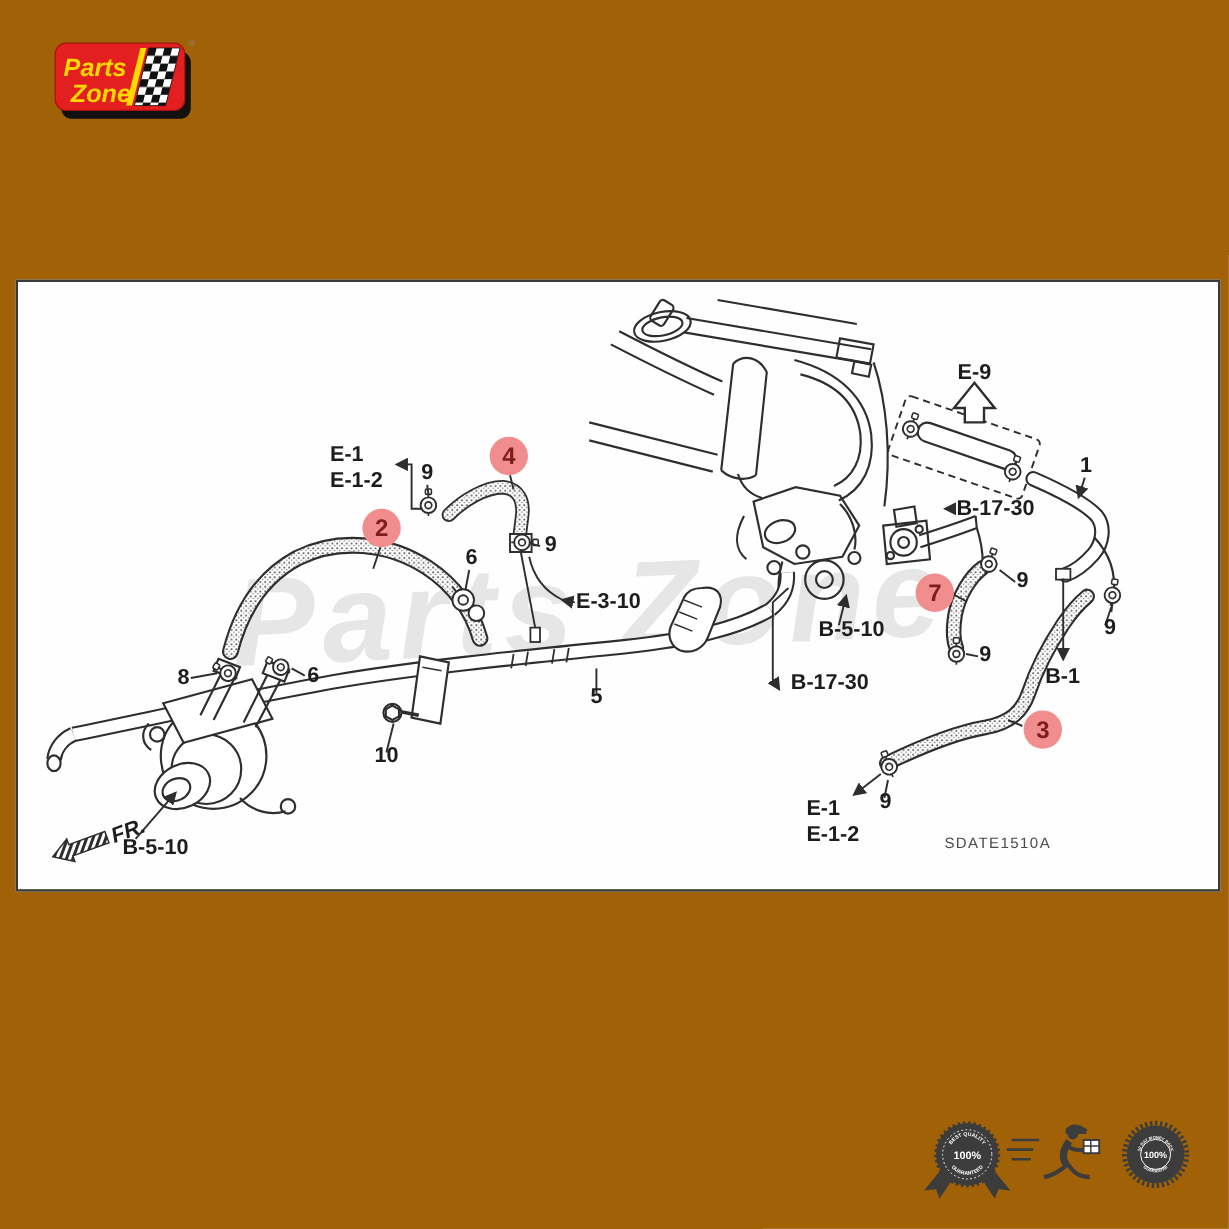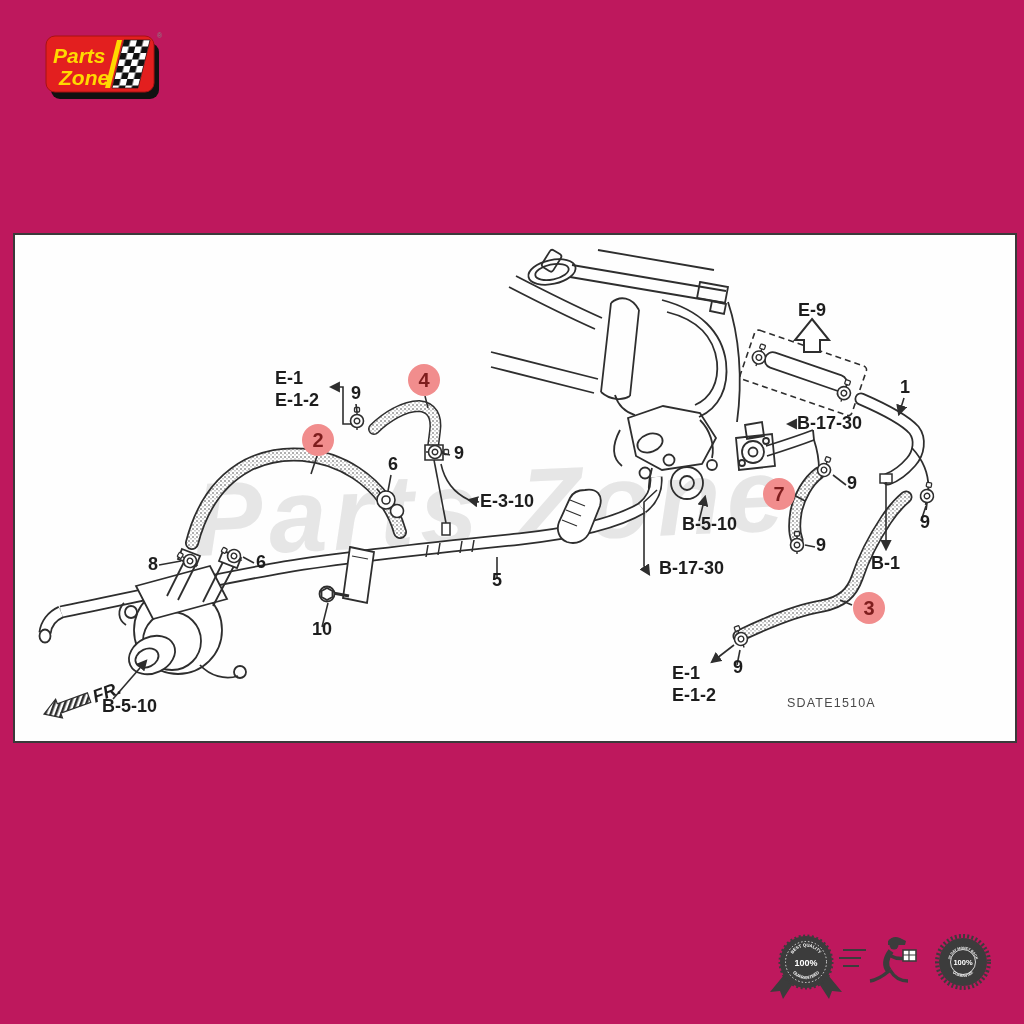--- a/index.html
+++ b/index.html
@@ -1,17 +1,17 @@
 <!DOCTYPE html>
 <html><head>
 <meta charset="utf-8">
 <style>
   html,body{margin:0;padding:0;}
   body{width:1024px;height:1024px;font-family:"Liberation Sans",sans-serif;}
-  .page{position:relative;width:1024px;height:1024px;background:#be185d;overflow:hidden;}
+  .page{position:relative;width:1024px;height:1024px;background:#a16207;overflow:hidden;}
   .logo{position:absolute;left:38px;top:26px;width:132px;height:82px;}
   .diagram-frame{position:absolute;left:13px;top:233px;width:1000px;height:506px;border:2px solid #3a3a3a;background:#fefefe;}
   .watermark{position:absolute;left:193px;top:448px;font-size:104px;font-weight:bold;font-style:italic;letter-spacing:6px;color:#e6e6e6;transform:rotate(-2.5deg);white-space:nowrap;z-index:1;}
   .dsvg{position:absolute;left:13px;top:233px;z-index:2;}
   .fsvg{position:absolute;left:770px;top:930px;z-index:2;}
   .lbl{font-family:"Liberation Sans",sans-serif;font-weight:bold;font-size:18px;fill:#1d1d1d;}
   .mid{text-anchor:middle;}
   .co{font-family:"Liberation Sans",sans-serif;font-weight:bold;font-size:20px;fill:#7e1d1d;text-anchor:middle;}
   .code{font-family:"Liberation Sans",sans-serif;font-size:12.5px;letter-spacing:1.2px;fill:#4a4a4a;}
   .wht{font-family:"Liberation Sans",sans-serif;font-weight:bold;fill:#ffffff;}

